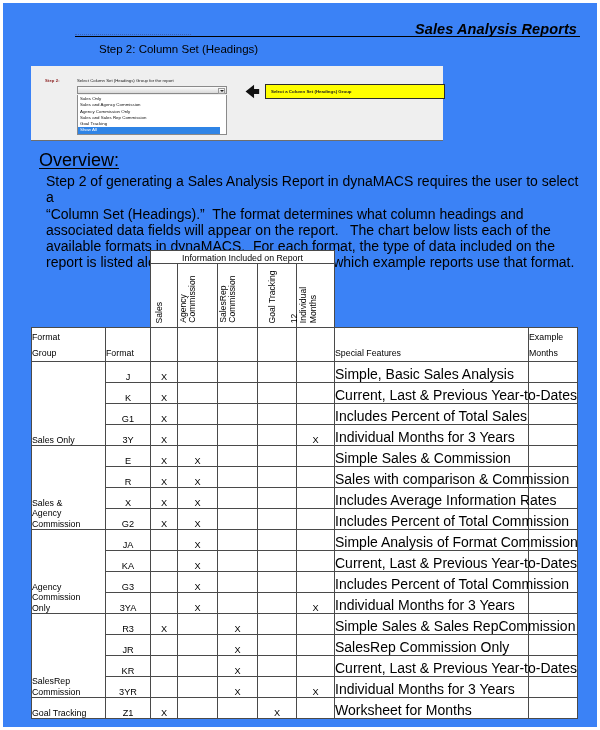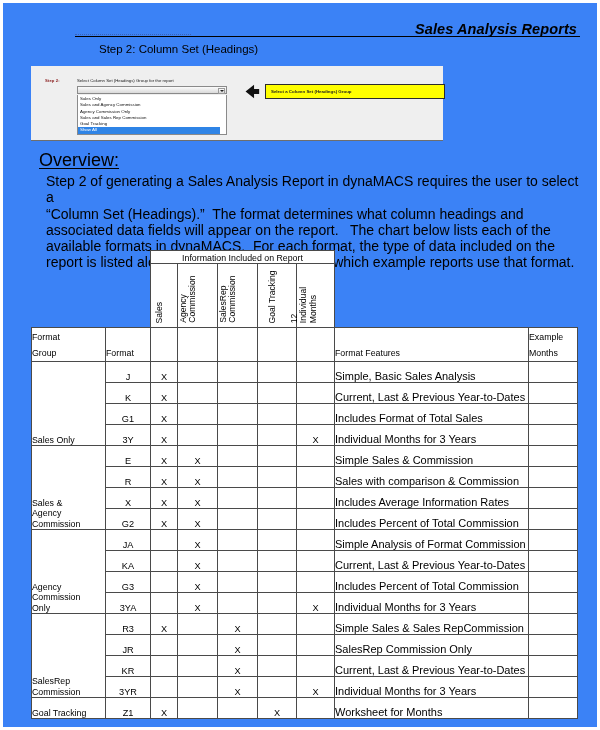--- a/index.html
+++ b/index.html
@@ -229,21 +229,21 @@
     height: 21px;
   }
   .x-cell {
     text-align: center;
     vertical-align: middle;
     font-size: 9.2px;
   }
   .feat-cell {
     padding-left: 4px;
     vertical-align: middle;
-    font-size: 11px;
+    font-size: 14px;
     white-space: nowrap;
   }
   .ex-cell { vertical-align: middle; }
   .hdr-label {
     vertical-align: bottom;
     padding: 0 0 3px 3px;
     font-size: 8.8px;
     line-height: 16px;
     white-space: pre-line;
   }
@@ -348,21 +348,21 @@
 
       <tr>
         <td class="hdr-label" style="height:34px">Format
 Group</td>
         <td class="hdr-label">Format</td>
         <td></td>
         <td></td>
         <td></td>
         <td></td>
         <td></td>
-        <td class="hdr-label">Format Features</td>
+        <td class="hdr-label">Special Features</td>
         <td class="hdr-label">Example
 Months</td>
       </tr>
 
       </tbody>
         <tbody id="tbody-rows">
           <tr>
             <td class="grp-cell" rowspan="4">Sales Only</td>
             <td class="fmt-cell">J</td>
             <td class="x-cell">X</td>
@@ -383,21 +383,21 @@
             <td class="feat-cell">Current, Last &amp; Previous Year-to-Dates</td>
             <td class="ex-cell"></td>
           </tr>
           <tr>
             <td class="fmt-cell">G1</td>
             <td class="x-cell">X</td>
             <td class="x-cell"></td>
             <td class="x-cell"></td>
             <td class="x-cell"></td>
             <td class="x-cell"></td>
-            <td class="feat-cell">Includes Format of Total Sales</td>
+            <td class="feat-cell">Includes Percent of Total Sales</td>
             <td class="ex-cell"></td>
           </tr>
           <tr>
             <td class="fmt-cell">3Y</td>
             <td class="x-cell">X</td>
             <td class="x-cell"></td>
             <td class="x-cell"></td>
             <td class="x-cell"></td>
             <td class="x-cell">X</td>
             <td class="feat-cell">Individual Months for 3 Years</td>

